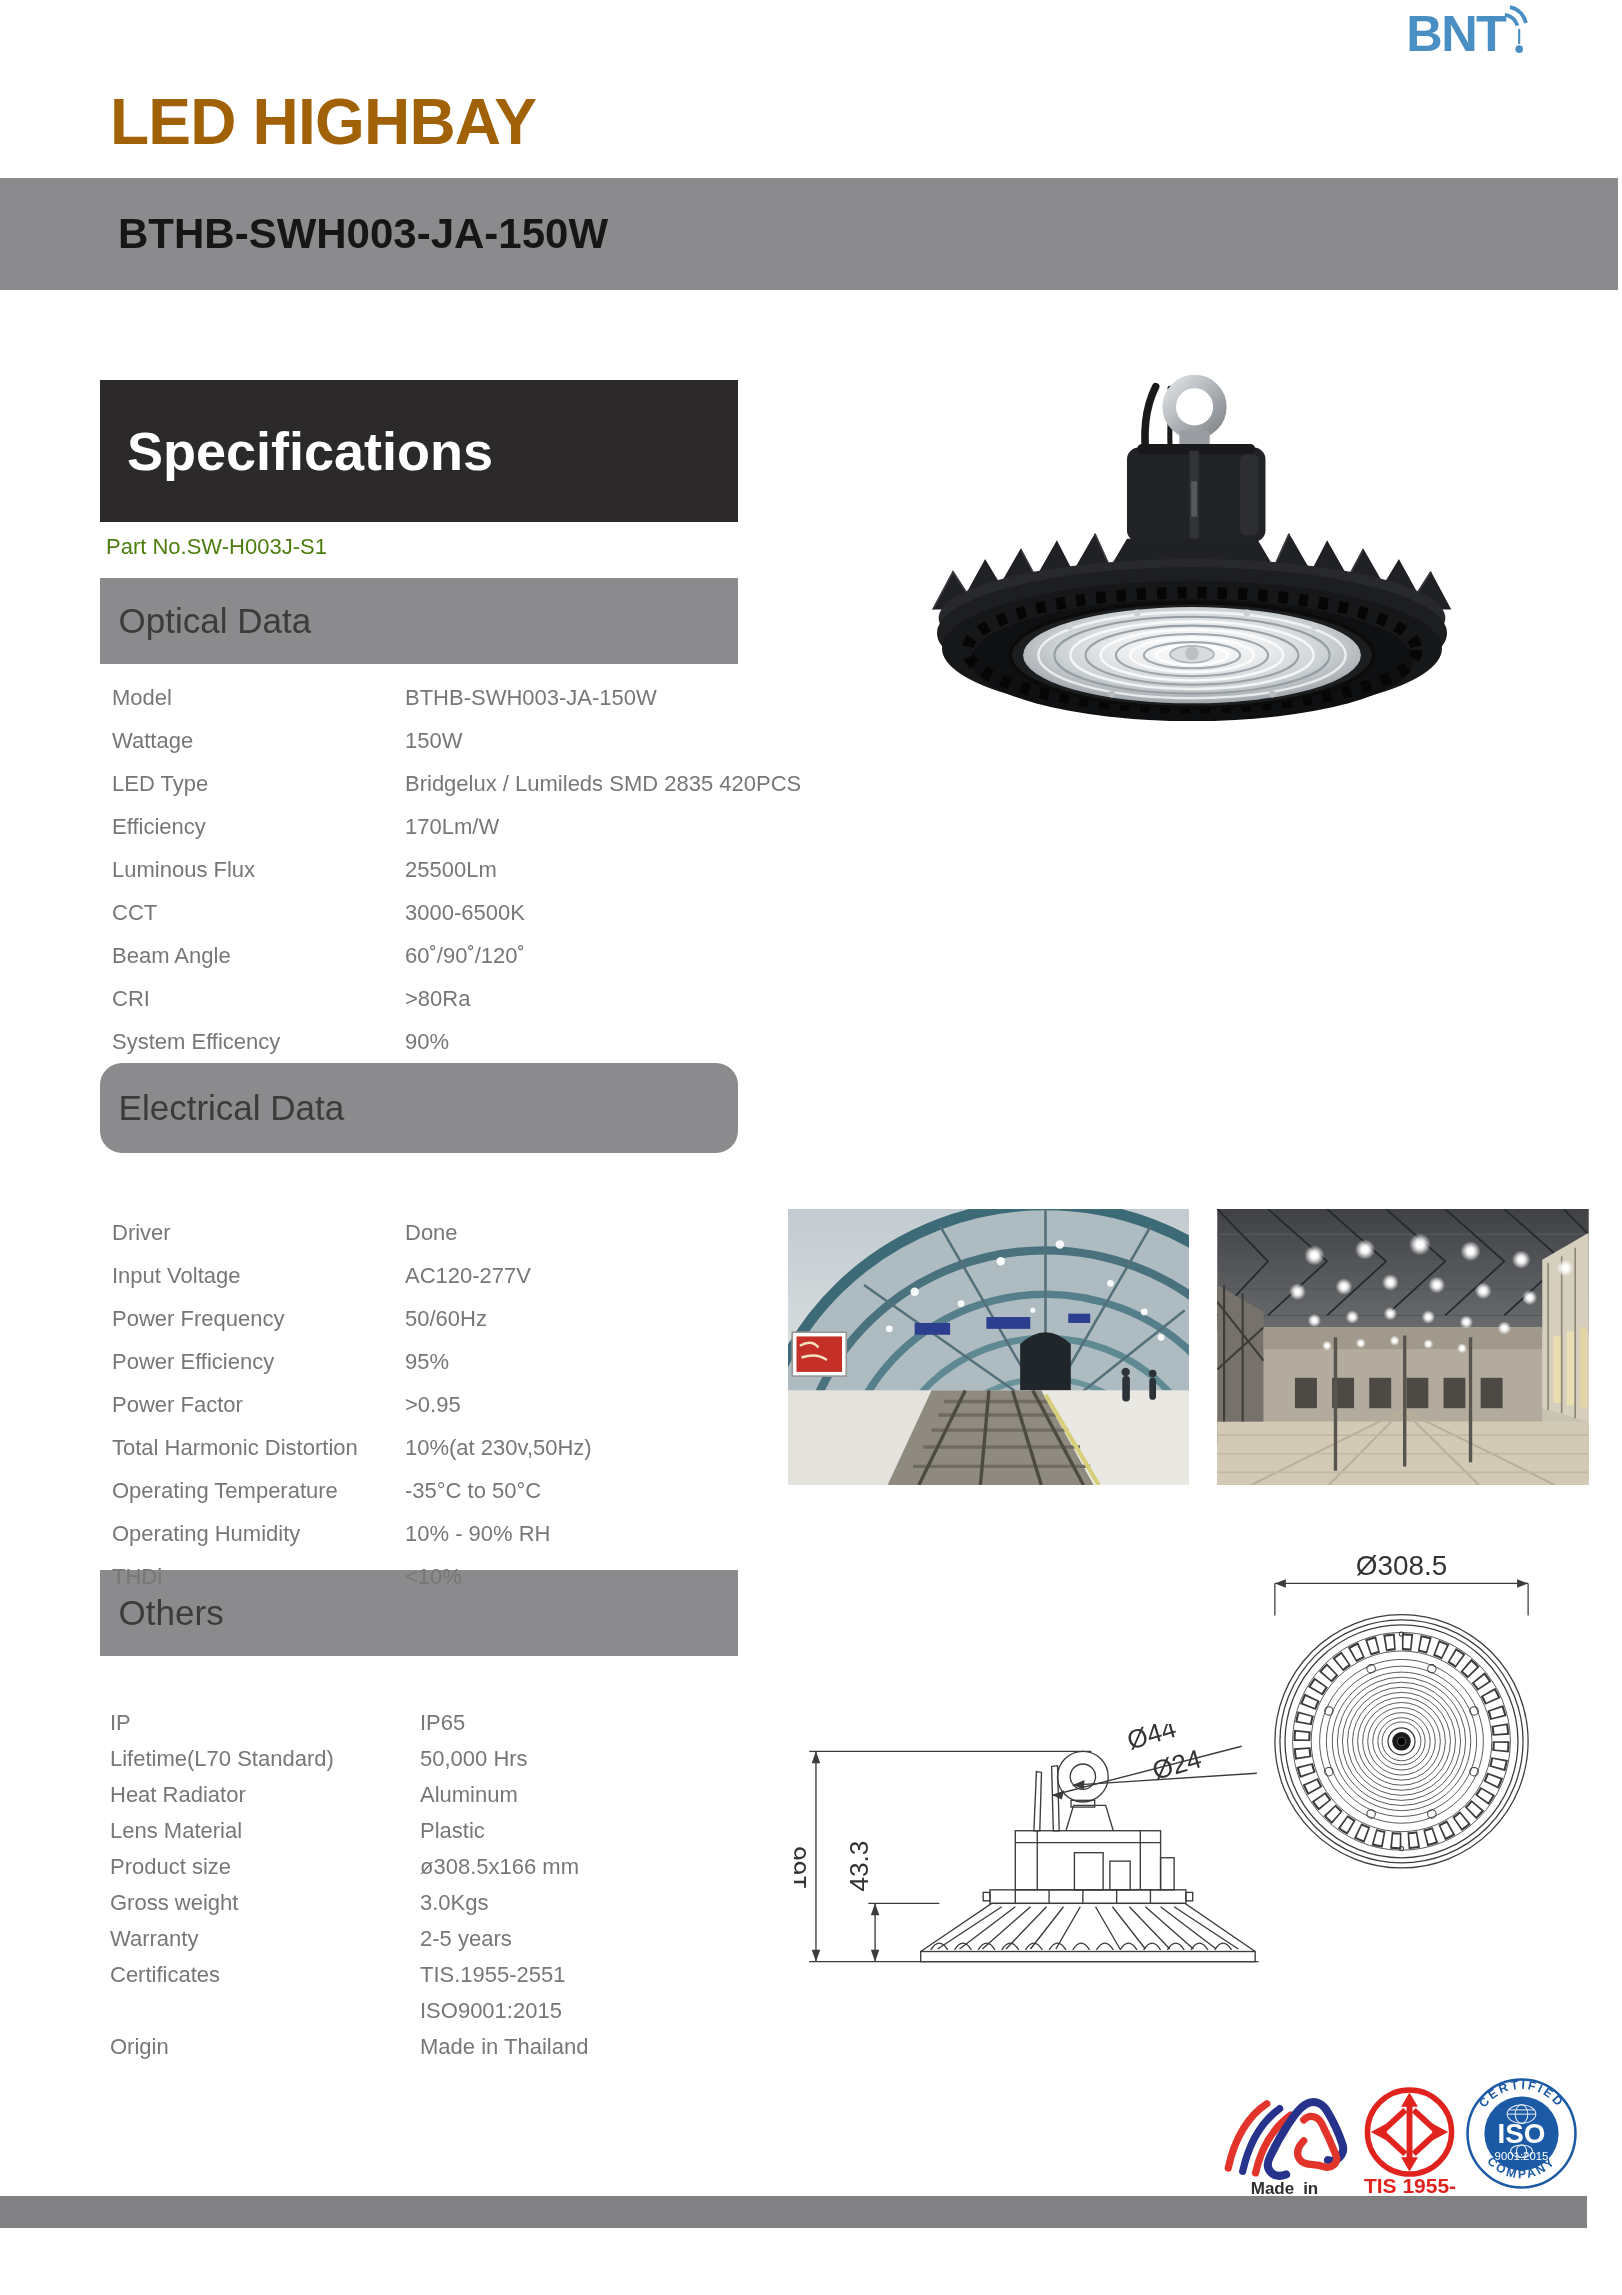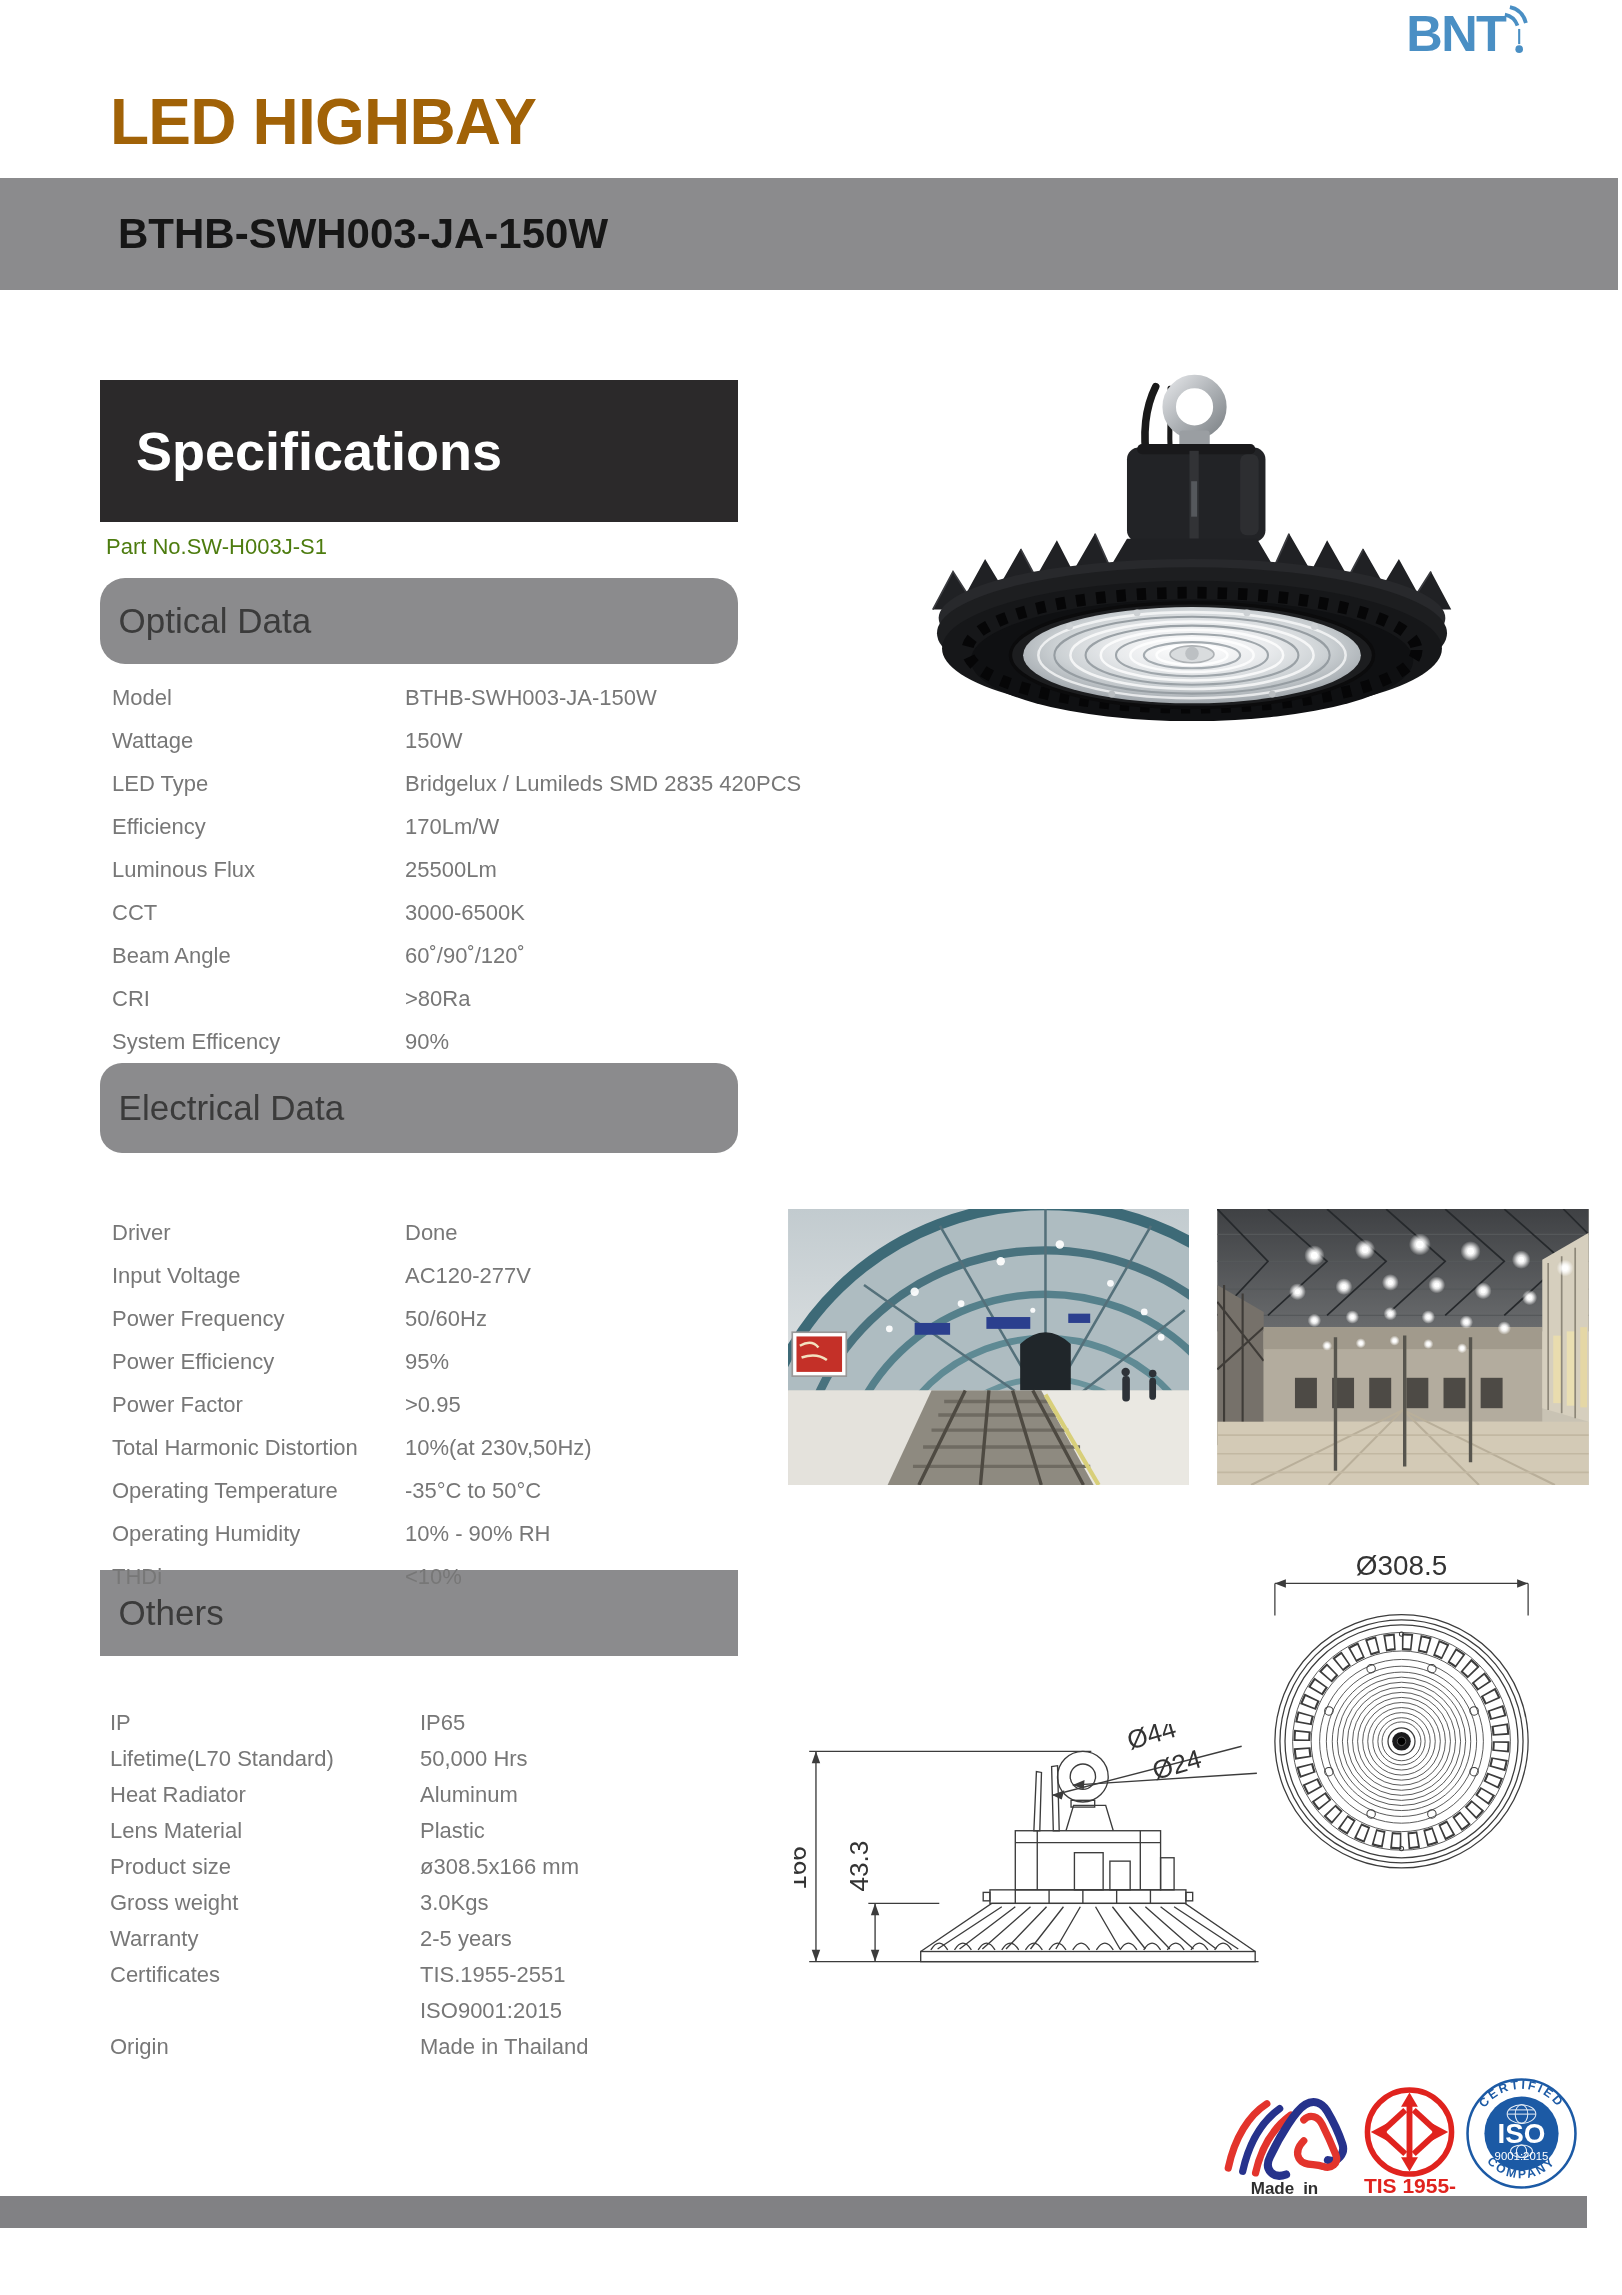--- a/index.html
+++ b/index.html
@@ -10,27 +10,27 @@
   .cat-title{position:absolute;left:110px;top:90px;margin:0;font-size:64px;font-weight:bold;
              color:#a16207;letter-spacing:-0.8px;line-height:1;}
   .model-bar{position:absolute;left:0;top:178px;width:1618px;height:112px;background:#8b8b8d;
              display:flex;align-items:center;}
   .model-bar span{margin-left:118px;font-size:42px;font-weight:bold;color:#161616;}
   .brand-logo{position:absolute;left:1406px;top:1.7px;}
 
   
   .spec-box{position:absolute;left:100px;top:380px;width:638px;height:142px;background:#2b292a;
             display:flex;align-items:center;}
-  .spec-box span{margin-left:36px;font-size:54px;font-weight:bold;color:#ffffff;}
+  .spec-box span{margin-left:27px;font-size:54px;font-weight:bold;color:#ffffff;}
   .part-no{position:absolute;left:106px;top:534px;font-size:22px;color:#4d7c0f;text-align:center;}
 
   .sec-bar{position:absolute;left:100px;width:638px;height:86px;background:#8b8b8d;
            display:flex;align-items:center;}
   .sec-bar span{margin-left:18.6px;font-size:35px;color:#3b3b3b;}
-  #bar-optical{top:578px;border-radius:25px;}
+  #bar-optical{top:578px;}
   #bar-electrical{top:1063px;height:90px;border-radius:22px;}
   #bar-others{top:1570px;}
 
   
   .dtable{position:absolute;font-size:22px;color:#777777;}
   .dtable .trow{display:flex;align-items:flex-end;}
   #t-optical{left:112px;top:668px;}
   #t-optical .trow{height:43px;}
   #t-optical .tlabel{width:293px;flex:none;}
   #t-electrical{left:112px;top:1203px;}

